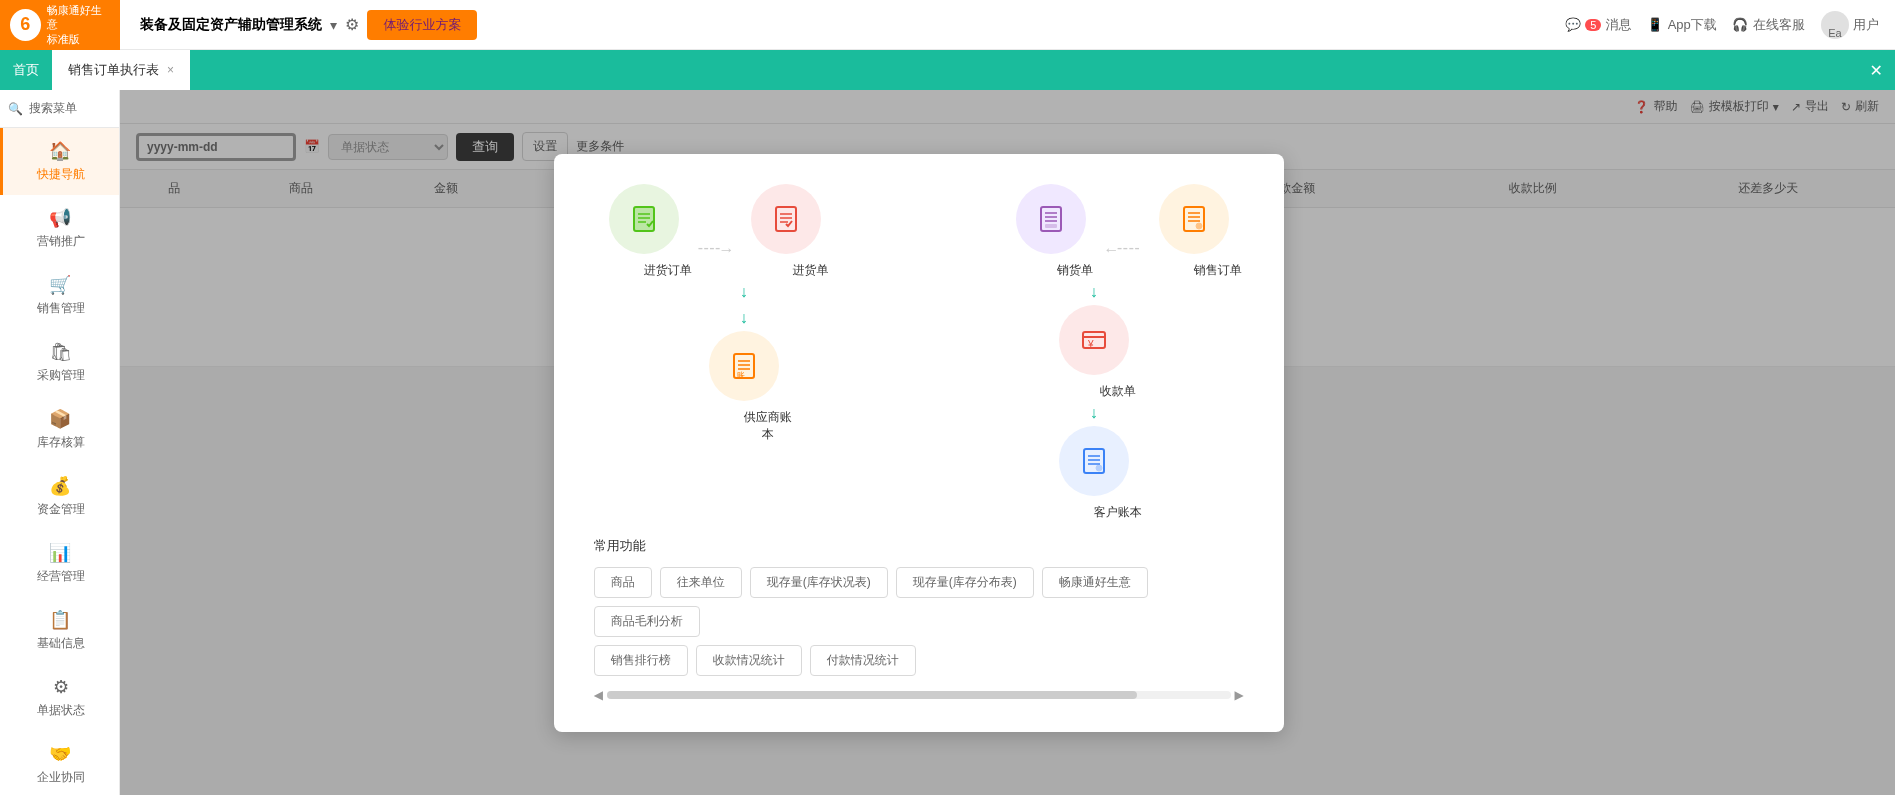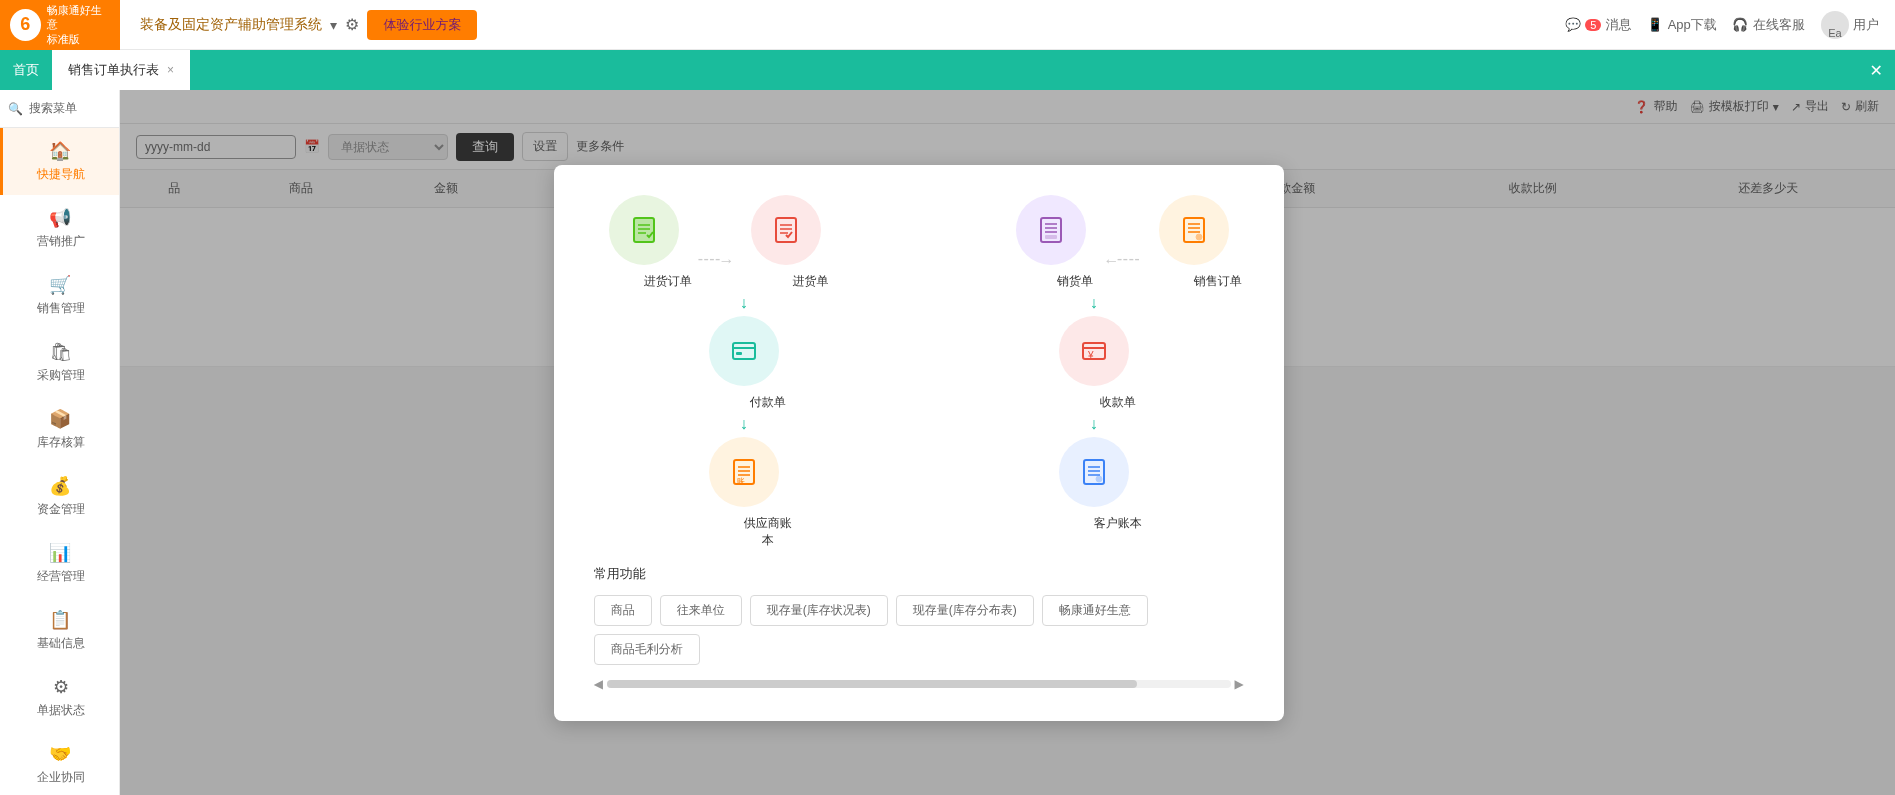--- a/index.html
+++ b/index.html
@@ -12,21 +12,21 @@
       padding: 0 16px; position: relative;
     }
     .logo-area {
       display: flex; align-items: center; width: 120px;
       background: #ff7d00; height: 50px; margin-left: -16px;
       padding: 0 10px; flex-shrink: 0;
     }
     .logo-icon { width: 32px; height: 32px; background: #fff; border-radius: 50%; display: flex; align-items: center; justify-content: center; margin-right: 6px; }
     .logo-icon span { color: #ff7d00; font-size: 18px; font-weight: bold; }
     .logo-text { color: #fff; font-size: 11px; line-height: 1.3; }
-    .app-title { font-size: 14px; color: #a16207; margin-left: 20px; font-weight: 400; }
+    .app-title { font-size: 14px; color: #000000; margin-left: 20px; font-weight: 700; }
     .header-controls { display: flex; align-items: center; gap: 8px; margin-left: 8px; }
     .dropdown-btn { background: none; border: none; cursor: pointer; color: #666; font-size: 14px; }
     .settings-btn { background: none; border: none; cursor: pointer; color: #666; font-size: 16px; }
     .trial-btn { background: #ff7d00; color: #701a75; border: none; border-radius: 4px; padding: 6px 16px; cursor: pointer; font-size: 13px; }
     .header-right { margin-left: auto; display: flex; align-items: center; gap: 16px; }
     .header-right-item { display: flex; align-items: center; gap: 4px; color: #666; font-size: 13px; cursor: pointer; }
     .badge { background: #ff4d4f; color: #fff; border-radius: 10px; padding: 0 5px; font-size: 11px; min-width: 16px; text-align: center; }
     .user-avatar { width: 28px; height: 28px; background: #e0e0e0; border-radius: 50%; display: flex; align-items: center; justify-content: center; overflow: hidden; }
 
     
@@ -73,22 +73,22 @@
       justify-content: flex-end; gap: 12px; border-bottom: 1px solid #e8e8e8;
     }
     .toolbar-btn { background: none; border: none; cursor: pointer; color: #666; font-size: 12px; display: flex; align-items: center; gap: 4px; }
 
     
     .filter-row {
       background: #fff; padding: 8px 16px; display: flex; align-items: center;
       gap: 8px; border-bottom: 1px solid #e8e8e8; flex-wrap: wrap;
     }
     .filter-row input {
-      border: 1px solid #a3a3a3; border-radius: 4px; padding: 4px 8px;
-      font-size: 12px; color: #999; width: 160px;
+      border: 3px solid #a3a3a3; border-radius: 4px; padding: 4px 8px;
+      font-size: 12px; color: #999; width: 160px; font-weight: bold;
     }
     .filter-row select {
       border: 1px solid #d9d9d9; border-radius: 4px; padding: 4px 8px;
       font-size: 12px; color: #999; width: 120px;
     }
     .query-btn { background: #404040; color: #fff; border: none; border-radius: 4px; padding: 5px 16px; cursor: pointer; font-size: 13px; }
     .setting-btn { background: #fff; color: #666; border: 1px solid #d9d9d9; border-radius: 4px; padding: 5px 10px; cursor: pointer; font-size: 12px; }
     .more-conditions { color: #666; font-size: 12px; cursor: pointer; }
 
     
@@ -370,30 +370,20 @@
                 </svg>
               </div>
               <span class="flow-label">销售订单</span>
             </div>
           </div>
 
           <div style="display:flex; margin-top:0;">
 
             <div style="display:flex; flex-direction:column; align-items:center; margin-left:100px; width:100px;">
               <span style="color:#1abc9c; font-size:16px; margin:4px 0;">↓</span>
-              <div class="flow-node">
-                <div class="flow-circle circle-teal">
-                  <svg width="30" height="30" viewBox="0 0 30 30">
-                    <rect x="4" y="7" width="22" height="16" rx="2" fill="none" stroke="#1abc9c" stroke-width="2"></rect>
-                    <line x1="4" y1="12" x2="26" y2="12" stroke="#1abc9c" stroke-width="2"></line>
-                    <rect x="7" y="16" width="6" height="3" rx="1" fill="#1abc9c"></rect>
-                  </svg>
-                </div>
-                <span class="flow-label">付款单</span>
-              </div>
               <span style="color:#1abc9c; font-size:16px; margin:4px 0;">↓</span>
               <div class="flow-node">
                 <div class="flow-circle circle-orange2">
                   <svg width="30" height="30" viewBox="0 0 30 30">
                     <rect x="5" y="3" width="20" height="24" rx="2" fill="none" stroke="#ff7d00" stroke-width="2"></rect>
                     <line x1="9" y1="10" x2="21" y2="10" stroke="#ff7d00" stroke-width="1.5"></line>
                     <line x1="9" y1="14" x2="21" y2="14" stroke="#ff7d00" stroke-width="1.5"></line>
                     <line x1="9" y1="18" x2="21" y2="18" stroke="#ff7d00" stroke-width="1.5"></line>
                     <text x="8" y="27" font-size="8" fill="#ff7d00">账</text>
                   </svg>
@@ -435,20 +425,25 @@
           <div class="common-func" style="margin-top:16px;">
             <div class="common-func-title">常用功能</div>
             <div class="func-buttons">
               <button class="func-btn">商品</button>
               <button class="func-btn">往来单位</button>
               <button class="func-btn">现存量(库存状况表)</button>
               <button class="func-btn">现存量(库存分布表)</button>
               <button class="func-btn">畅康通好生意</button>
               <button class="func-btn">商品毛利分析</button>
             </div>
+            <div class="func-buttons" style="margin-top:8px;">
+              <button class="func-btn">销售排行榜</button>
+              <button class="func-btn">收款情况统计</button>
+              <button class="func-btn">付款情况统计</button>
+            </div>
           </div>
 
           <div class="scrollbar-container" style="margin: 12px 0 0;">
             <span style="color:#999; font-size:12px; margin-right:4px; cursor:pointer;">◀</span>
             <div class="scrollbar-track">
               <div class="scrollbar-thumb"></div>
             </div>
             <span style="color:#999; font-size:12px; margin-left:4px; cursor:pointer;">▶</span>
           </div>
         </div>

